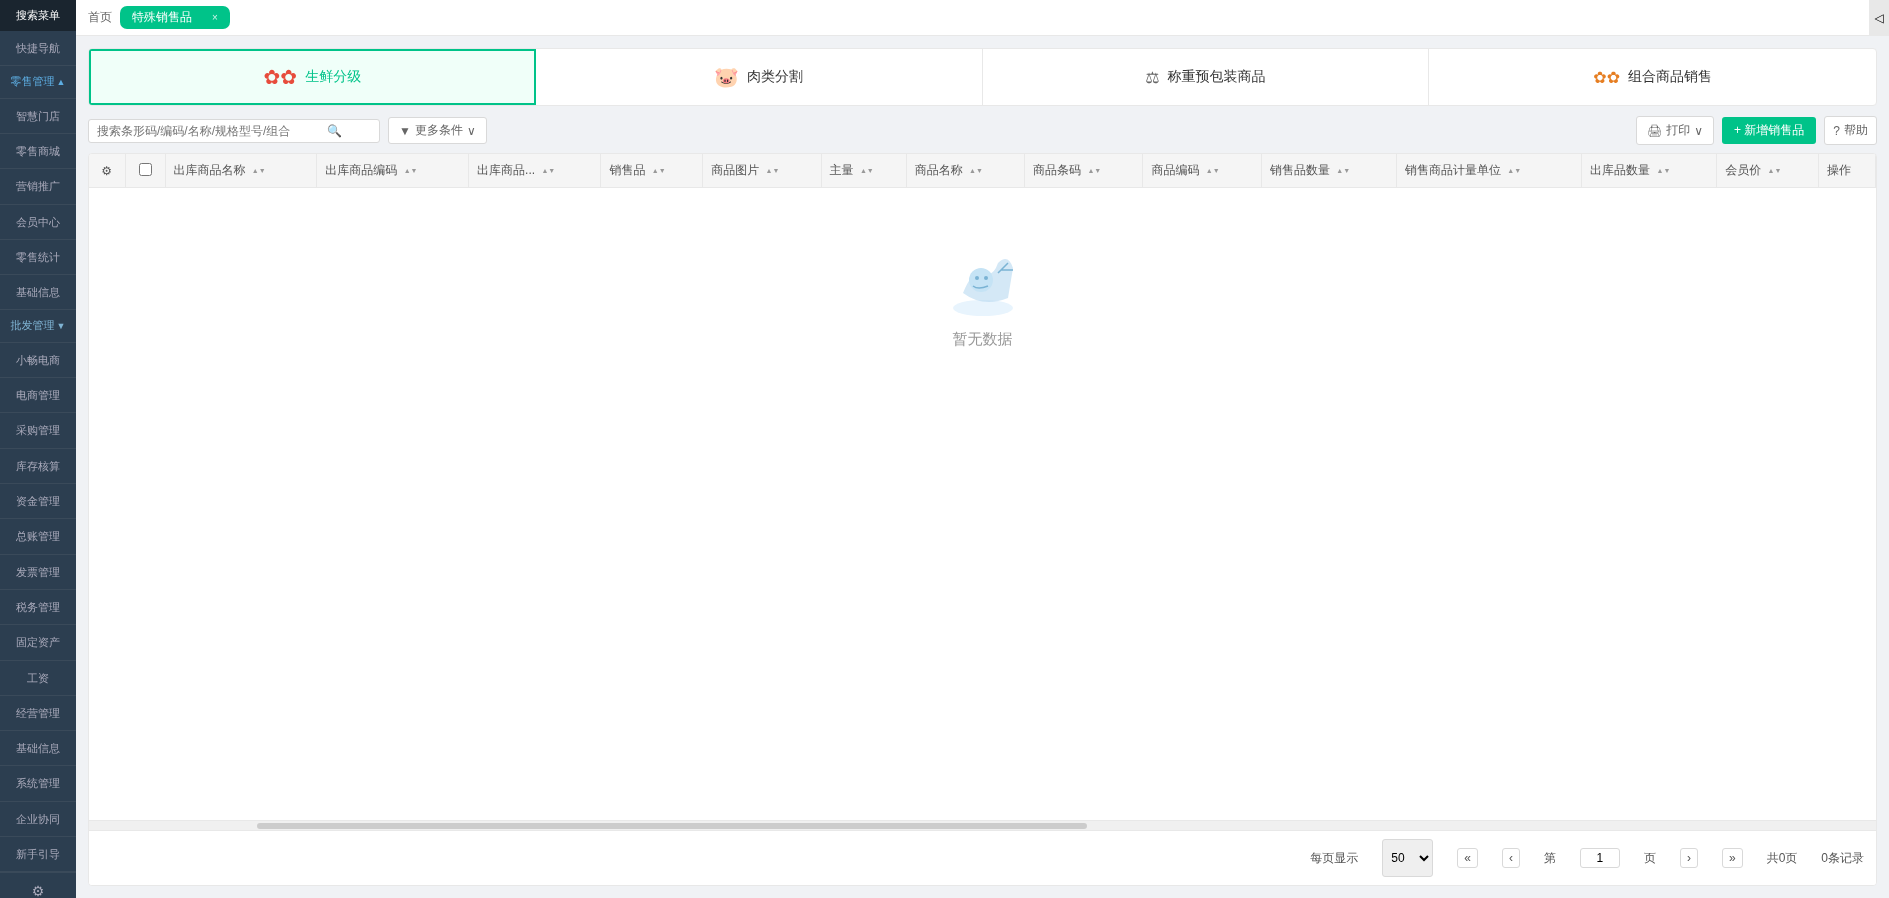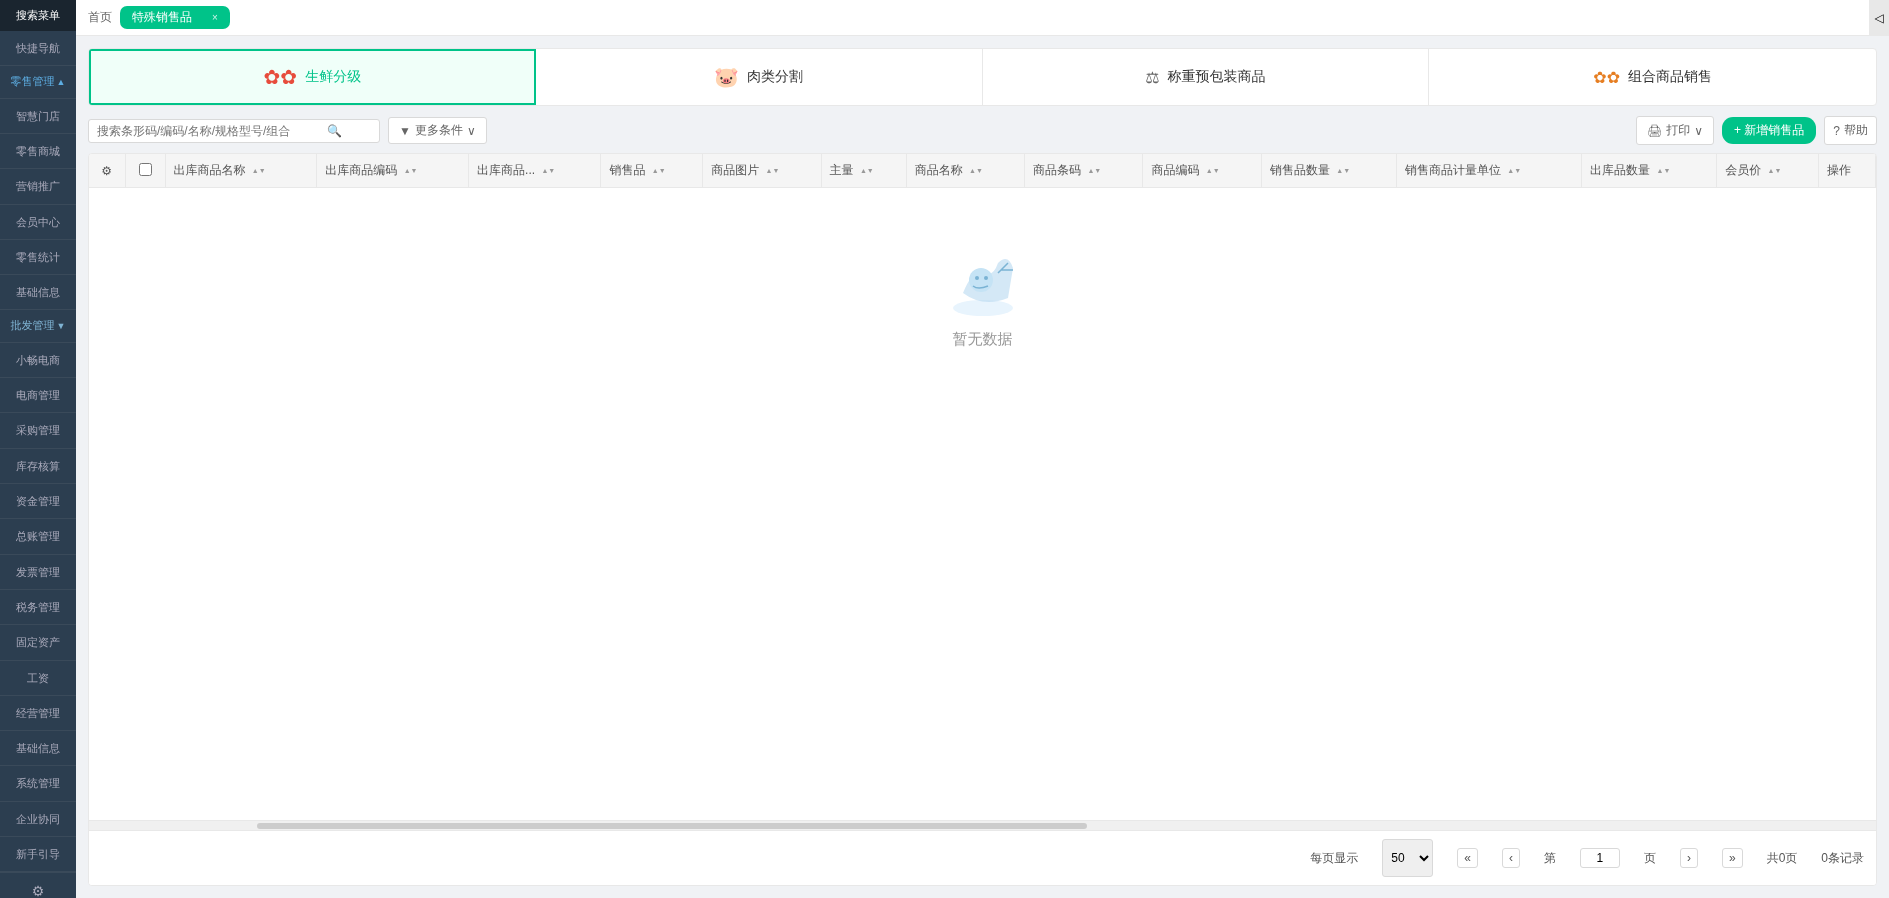--- a/index.html
+++ b/index.html
@@ -194,21 +194,21 @@
       cursor: pointer;
       font-size: 12px;
     }
 
     .new-btn {
       display: flex;
       align-items: center;
       gap: 4px;
       padding: 5px 12px;
       border: none;
-      border-radius: 11px;
+      border-radius: 3px;
       background: #00c389;
       color: #fff;
       cursor: pointer;
       font-size: 12px;
     }
 
     .help-btn {
       display: flex;
       align-items: center;
       gap: 4px;

